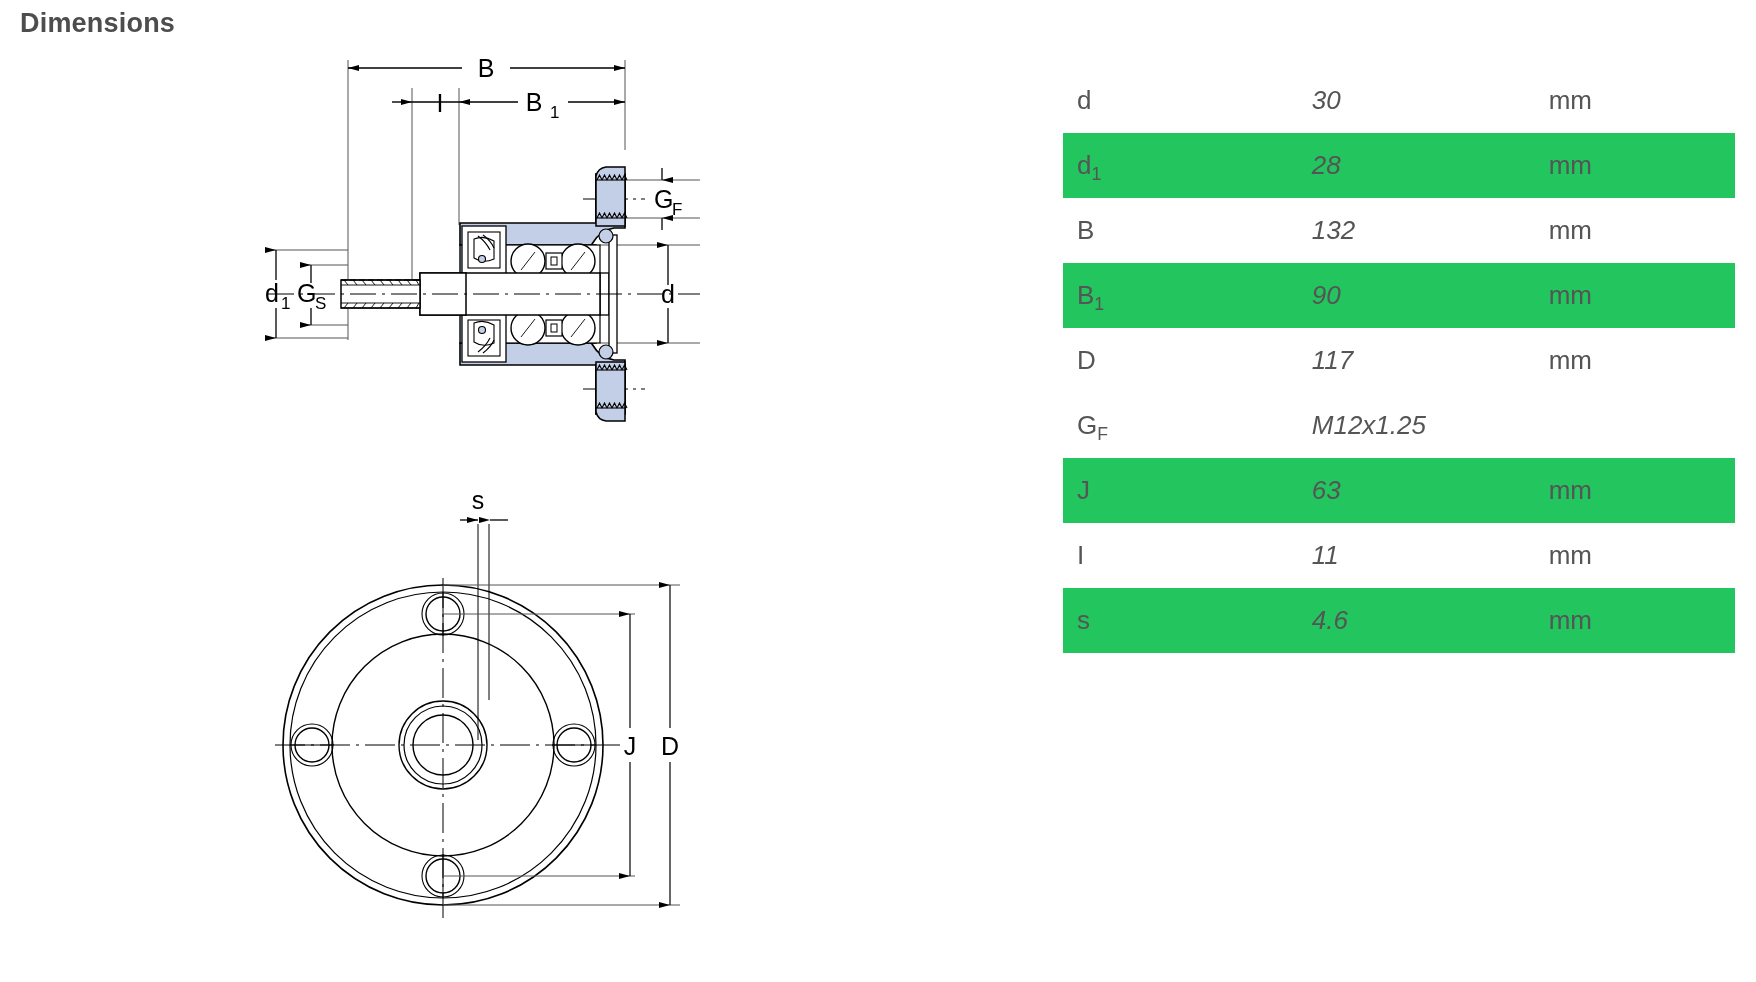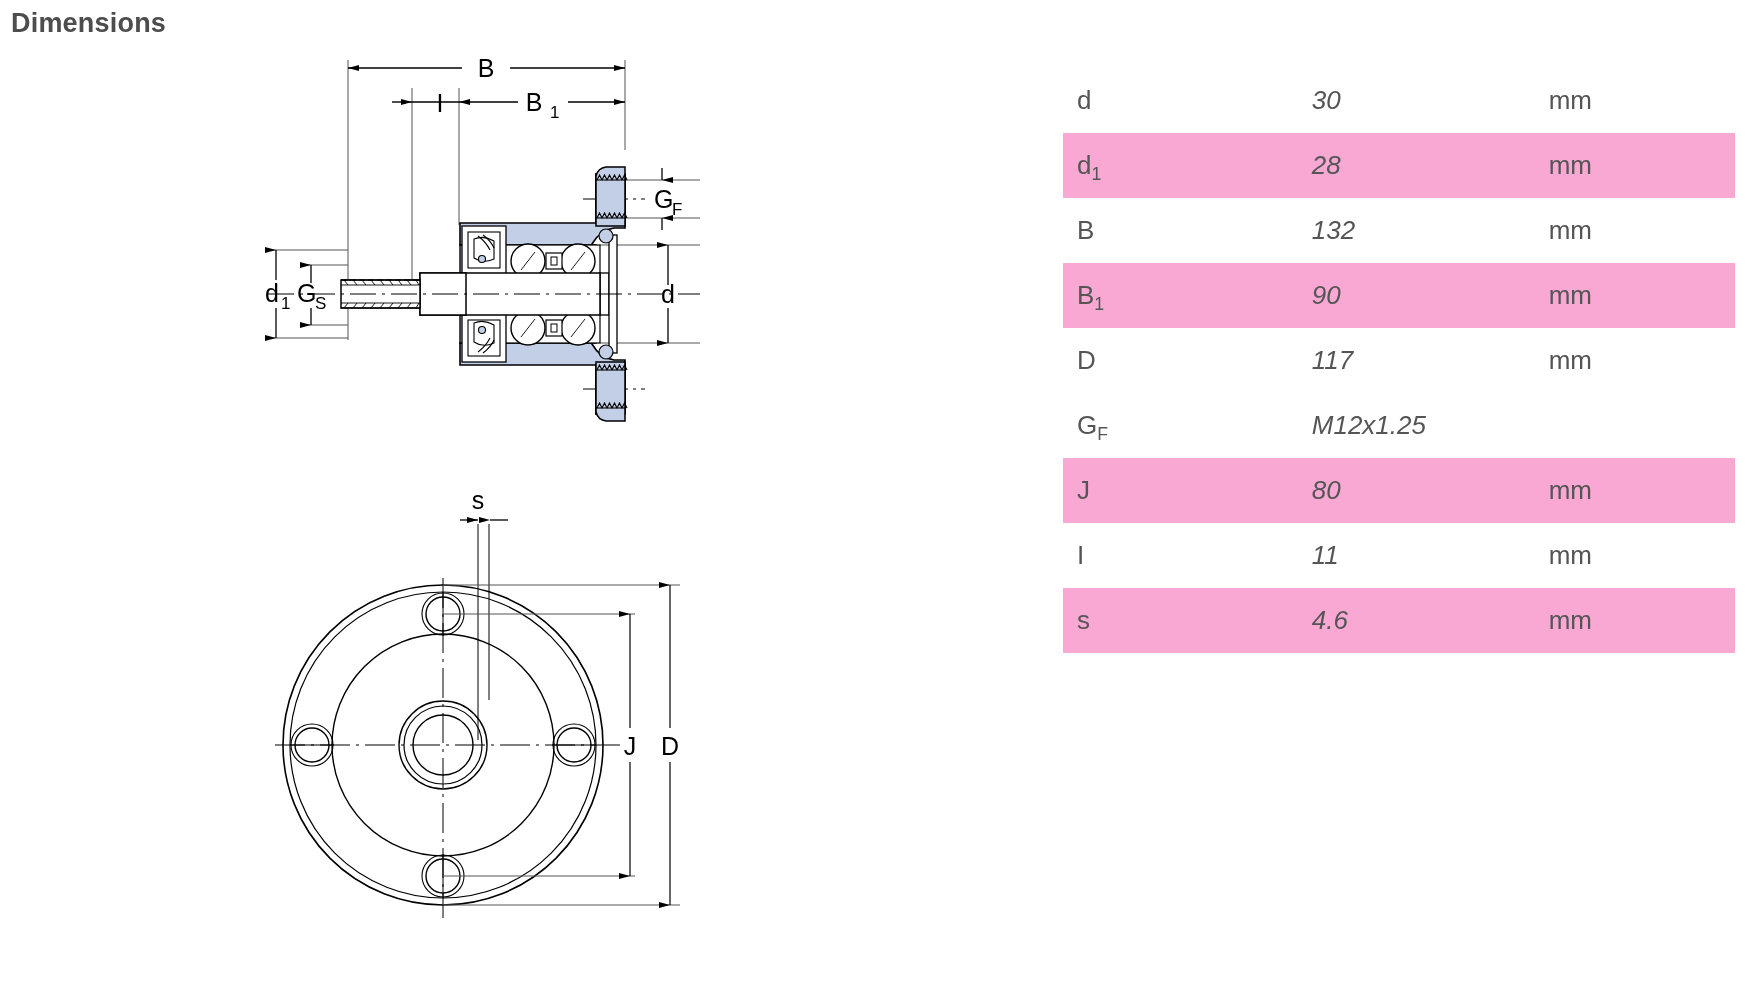--- a/index.html
+++ b/index.html
@@ -16,21 +16,21 @@
     position: relative;
   }
   #page {
     position: relative;
     width: 1756px;
     height: 982px;
   }
   
   #page-title {
     position: absolute;
-    left: 11px;
+    left: 20px;
     top: 8px;
     font-size: 27px;
     font-weight: bold;
     color: #4d4d4d;
     letter-spacing: 0.2px;
   }
   
   #drawing-panel {
     position: absolute;
     left: 0px;
@@ -41,21 +41,21 @@
   #drawing-svg { display: block; }
   
   #dimensions-table {
     position: absolute;
     left: 1063px;
     top: 68px;
     width: 672px;
     border-collapse: collapse;
   }
   #dimensions-table tr { height: 65px; }
-  #dimensions-table tr.odd { background: #f9a8d4; }
+  #dimensions-table tr.odd { background: #22c55e; }
   #dimensions-table tr.even { background: #ffffff; }
   #dimensions-table td {
     font-size: 26px;
     color: #555555;
     font-weight: 400;
     padding: 0;
     vertical-align: middle;
     border: none;
   }
   #dimensions-table td.sym { width: 240px; padding-left: 14px; }
@@ -379,21 +379,21 @@
           <td class="val">117</td>
           <td class="unit">mm</td>
         </tr>
         <tr class="even">
           <td class="sym">G<span class="sub">F</span></td>
           <td class="val">M12x1.25</td>
           <td class="unit"></td>
         </tr>
         <tr class="odd">
           <td class="sym">J</td>
-          <td class="val">80</td>
+          <td class="val">63</td>
           <td class="unit">mm</td>
         </tr>
         <tr class="even">
           <td class="sym">I</td>
           <td class="val">11</td>
           <td class="unit">mm</td>
         </tr>
         <tr class="odd">
           <td class="sym">s</td>
           <td class="val">4.6</td>

